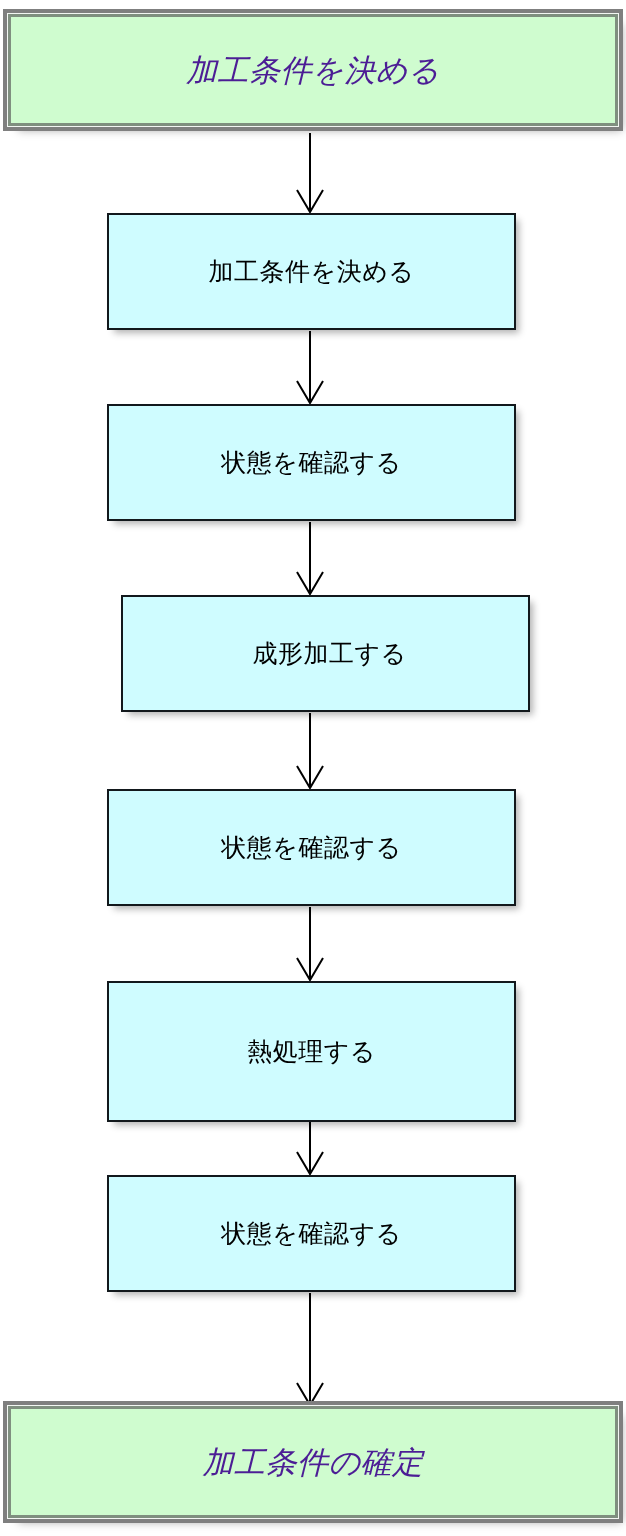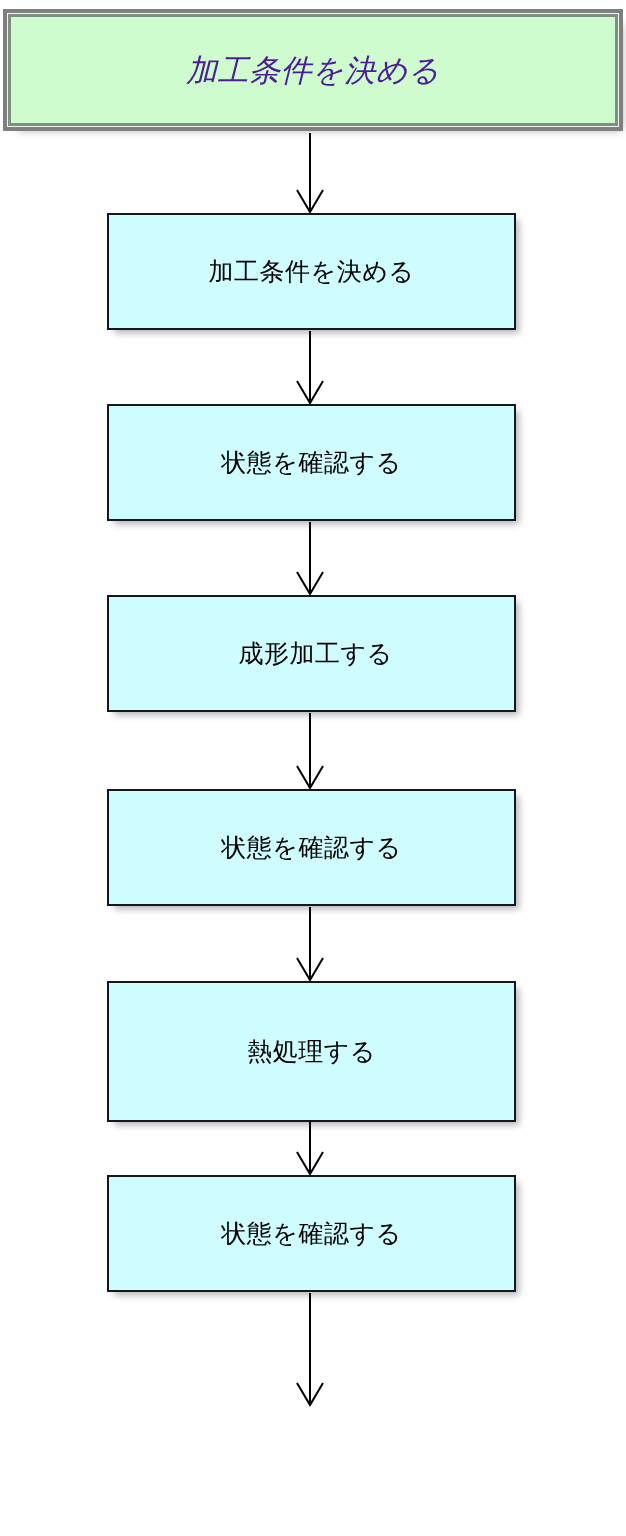--- a/index.html
+++ b/index.html
@@ -105,30 +105,33 @@
   </div>
 
   <div class="node-process" style="left: 107px; top: 213px; width: 409px; height: 117px;">
     <span class="node-label">加工条件を決める</span>
   </div>
 
   <div class="node-process" style="left: 107px; top: 404px; width: 409px; height: 117px;">
     <span class="node-label">状態を確認する</span>
   </div>
 
-  <div class="node-process" style="left: 107px; top: 595px; width: 409px; height: 117px; padding-left: 8px;">
+  <div class="node-process" style="left: 121px; top: 595px; width: 409px; height: 117px; padding-left: 8px;">
     <span class="node-label">成形加工する</span>
   </div>
 
   <div class="node-process" style="left: 107px; top: 789px; width: 409px; height: 117px;">
     <span class="node-label">状態を確認する</span>
   </div>
 
   <div class="node-process" style="left: 107px; top: 981px; width: 409px; height: 141px;">
     <span class="node-label">熱処理する</span>
   </div>
 
   <div class="node-process" style="left: 107px; top: 1175px; width: 409px; height: 117px;">
     <span class="node-label">状態を確認する</span>
   </div>
 
+  <div class="node-terminal" style="left: 8px; top: 1406px; width: 610px; height: 112px;">
+    <span class="node-label">加工条件の確定</span>
+  </div>
 
 </div>
 
 </body></html>

